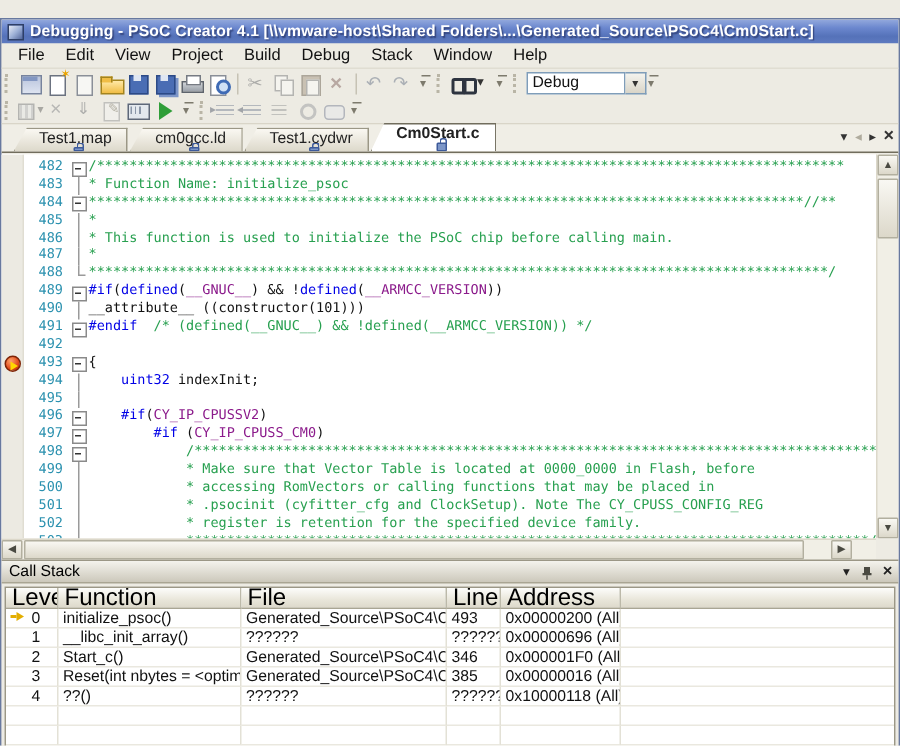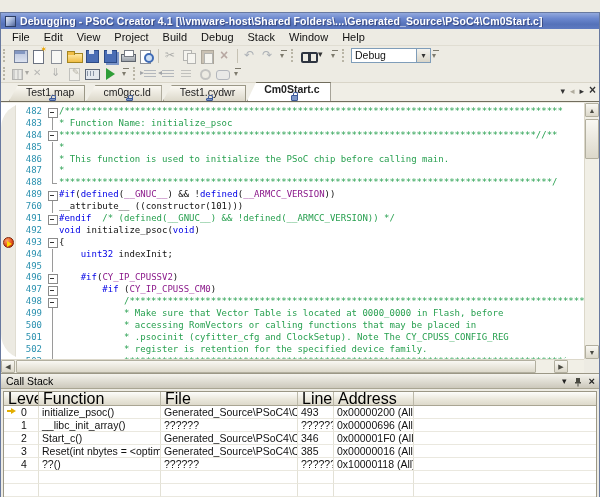--- a/index.html
+++ b/index.html
@@ -104,21 +104,21 @@
     border-radius:1px; position:relative; margin-left:5px; }
   .lock::before { content:""; position:absolute; left:1px; top:-4px; width:3px; height:3px;
     border:1px solid #3d5a9a; border-bottom:none; border-radius:2px 2px 0 0; }
   .tab-ctrls { position:absolute; right:3px; top:3px; display:flex; gap:5px; align-items:center; }
   .tab-ctrl { font-size:9px; color:#333; line-height:10px; }
   .tab-ctrl.gray { color:#b0ac9e; }
   .tab-ctrl.x { font-size:12px; font-weight:bold; margin-top:-2px; }
 
   
   .editor { position:absolute; top:90px; left:0; right:0; height:270px; background:#fff; }
-  .code-viewport { position:absolute; left:0; top:0; right:15px; bottom:14px; overflow:hidden; background:#fff;border-radius:25px; }
+  .code-viewport { position:absolute; left:0; top:0; right:15px; bottom:14px; overflow:hidden; background:#fff; }
   .indicator-margin { position:absolute; left:0; top:0; bottom:0; width:15px; background:#eceae2; border-right:1px solid #e0ddd2; }
   .codelines { position:absolute; left:0; top:3px; right:0; }
   .cl { display:flex; height:11.9px; line-height:11.9px; font-family:"DejaVu Sans Mono",monospace; font-size:9px; }
   .mcell { position:relative; width:16px; flex:0 0 16px; }
   .ln { width:30px; flex:0 0 30px; text-align:right; padding-right:5px; color:#2b91af; }
   .fold { position:relative; width:12px; flex:0 0 12px; }
   .fold.f-box::before { content:""; position:absolute; left:1px; top:1.5px; width:8px; height:8px;
     border:1px solid #8a8a8a; background:#fff; }
   .fold.f-box::after { content:""; position:absolute; left:3px; top:5.5px; width:4px; height:1px; background:#333; }
   .fold.f-line::before { content:""; position:absolute; left:5px; top:0; bottom:0; border-left:1px solid #9a9a9a; }
@@ -327,35 +327,34 @@
     <span class="code"><span class="s-cmt">*******************************************************************************************/</span></span>
   </div>
           <div class="cl">
     <span class="mcell"></span>
     <span class="ln">489</span>
     <span class="fold f-box"></span>
     <span class="code"><span class="s-pp">#if</span><span class="s-pln">(</span><span class="s-pp">defined</span><span class="s-pln">(</span><span class="s-mac">__GNUC__</span><span class="s-pln">) &amp;&amp; !</span><span class="s-pp">defined</span><span class="s-pln">(</span><span class="s-mac">__ARMCC_VERSION</span><span class="s-pln">))</span></span>
   </div>
           <div class="cl">
     <span class="mcell"></span>
-    <span class="ln">760</span>
+    <span class="ln">490</span>
     <span class="fold f-line"></span>
     <span class="code"><span class="s-pln">__attribute__ ((constructor(101)))</span></span>
   </div>
           <div class="cl">
     <span class="mcell"></span>
     <span class="ln">491</span>
     <span class="fold f-box"></span>
     <span class="code"><span class="s-pp">#endif</span><span class="s-pln">  </span><span class="s-cmt">/* (defined(__GNUC__) &amp;&amp; !defined(__ARMCC_VERSION)) */</span></span>
   </div>
           <div class="cl">
     <span class="mcell"></span>
     <span class="ln">492</span>
     <span class="fold"></span>
-    <span class="code"><span class="s-kw">void</span><span class="s-pln"> initialize_psoc(</span><span class="s-kw">void</span><span class="s-pln">)</span></span>
   </div>
           <div class="cl">
     <span class="mcell">
               <span class="bp"></span>
             </span>
     <span class="ln">493</span>
     <span class="fold f-box"></span>
     <span class="code"><span class="s-pln">{</span></span>
   </div>
           <div class="cl">

